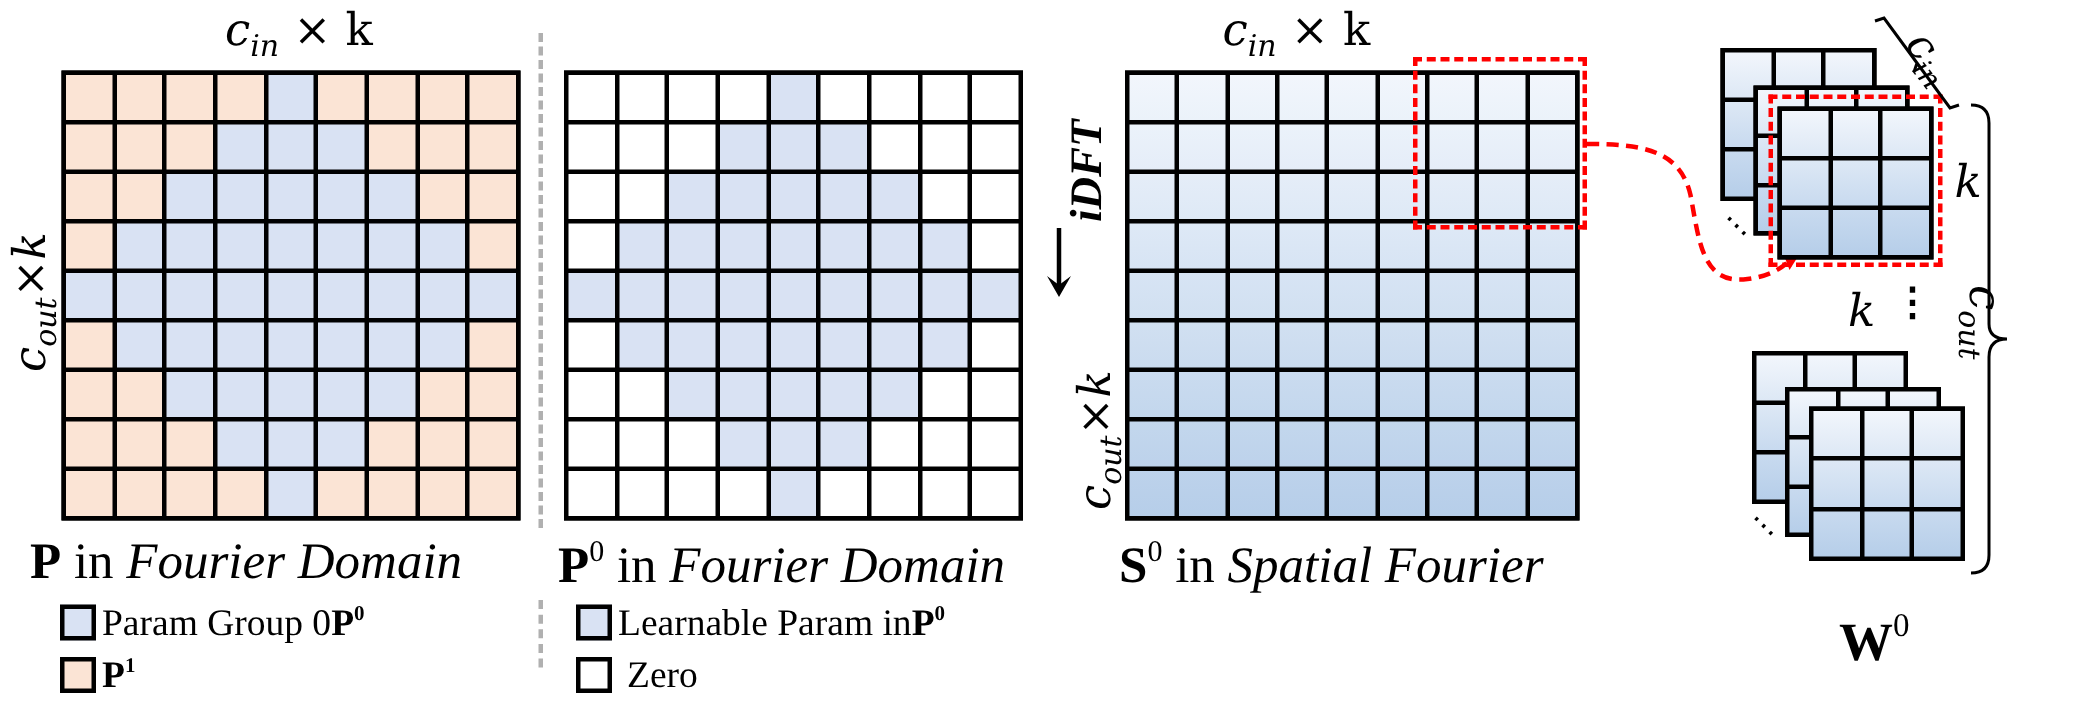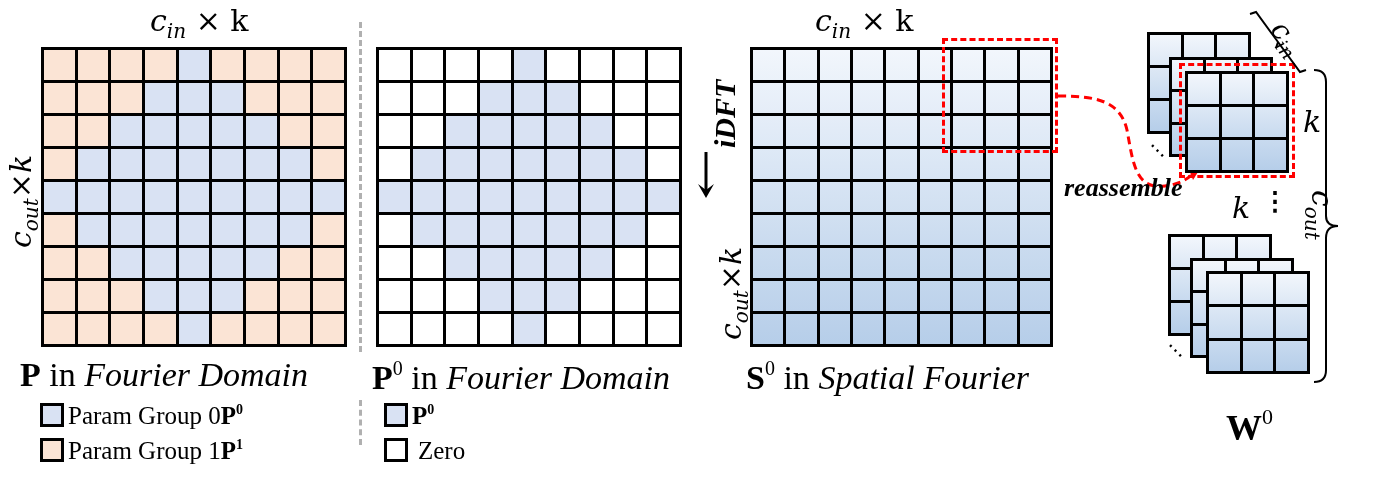--- a/index.html
+++ b/index.html
@@ -126,21 +126,20 @@
 <div class="abs caption" style="left:20px; top:358px;">
   <b>P</b><span> in </span><i>Fourier Domain</i>
 </div>
 <div class="abs legend-item" style="left:40px; top:403px;">
   <span class="legend-swatch" style="background:#d9e2f3"></span>
   <span>Param Group 0 </span>
     <b><span>P</span><sup>0</sup></b>
 </div>
 <div class="abs legend-item" style="left:40px; top:438px;">
   <span class="legend-swatch" style="background:#fbe4d5"></span>
-  <span>Param Group 1 </span>
     <b><span>P</span><sup>1</sup></b>
 </div>
 
 <div class="abs divider" style="left:359px; top:22px; height:330px;"></div>
 <div class="abs divider" style="left:359px; top:400px; height:45px;"></div>
 
 <div class="grid" id="grid-p0" style="left:376px; top:47px; width:306px; height:300px;">
     <div class="cell" style="background: rgb(255, 255, 255);"></div>
     <div class="cell" style="background: rgb(255, 255, 255);"></div>
     <div class="cell" style="background: rgb(255, 255, 255);"></div>
@@ -221,20 +220,21 @@
     <div class="cell" style="background: rgb(255, 255, 255);"></div>
     <div class="cell" style="background: rgb(255, 255, 255);"></div>
     <div class="cell" style="background: rgb(255, 255, 255);"></div>
     <div class="cell" style="background: rgb(255, 255, 255);"></div>
   </div>
 <div class="abs caption" style="left:372px; top:358px;">
   <b>P</b><sup>0</sup><span> in </span><i>Fourier Domain</i>
 </div>
 <div class="abs legend-item" style="left:384px; top:403px;">
   <span class="legend-swatch" style="background:#d9e2f3"></span>
+  <span>Learnable Param in </span>
     <b><span>P</span><sup>0</sup></b>
 </div>
 <div class="abs legend-item" style="left:384px; top:438px;">
   <span class="legend-swatch" style="background:#ffffff"></span>
   <span style="margin-left:6px">Zero</span>
 </div>
 
 <svg class="abs" style="left:694px; top:150px;" width="24" height="50" viewBox="0 0 24 50">
   <line x1="12" y1="2" x2="12" y2="40" stroke="#000" stroke-width="3"></line>
   <polygon points="4,34 12,48 20,34 12,40" fill="#000"></polygon>
@@ -333,21 +333,20 @@
 <div class="abs" style="left:942px; top:38px; width:116px; height:115px; border:3px dashed #ff0000; box-sizing:border-box;"></div>
 <div class="abs caption" style="left:746px; top:358px;">
   <b>S</b><sup>0</sup><span> in </span><i>Spatial Fourier</i>
 </div>
 
 <svg class="abs" style="left:1055px; top:90px;" width="150" height="110" viewBox="0 0 150 110">
   <path d="M3,6 C40,6 65,10 72,40 C78,72 80,100 110,96 C126,94 134,88 140,82" fill="none" stroke="#ff0000" stroke-width="3" stroke-dasharray="8,5"></path>
   <polygon points="132,74 148,74 138,90" fill="#ff0000"></polygon>
 </svg>
 <div class="abs crop-label" style="left:1064px; top:174px;">
-  <div>reassemble</div>
 </div>
 
 <div class="kernel" style="left:1147px; top:32px; width:104px; height:102px;">
     <div></div>
     <div></div>
     <div></div>
     <div></div>
     <div></div>
     <div></div>
     <div></div>

